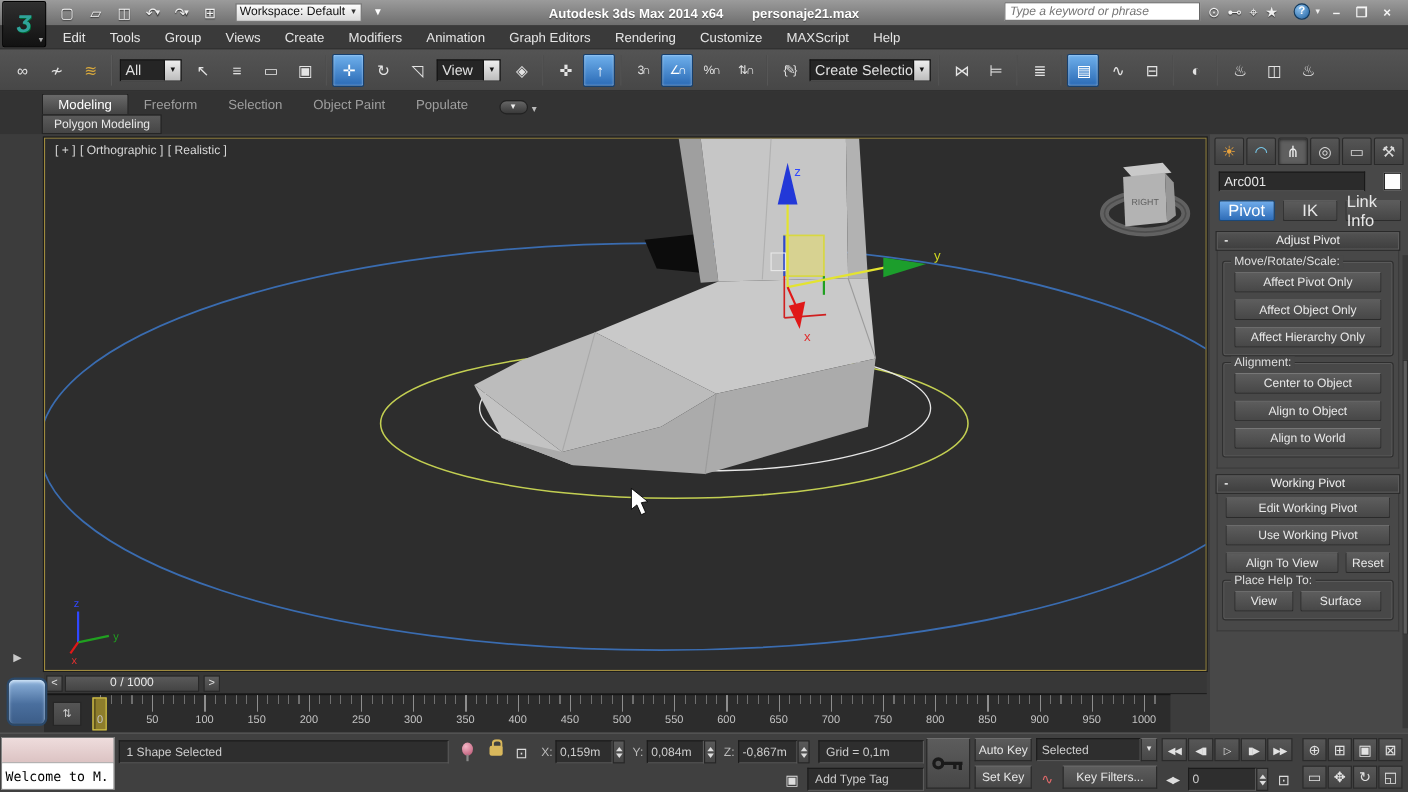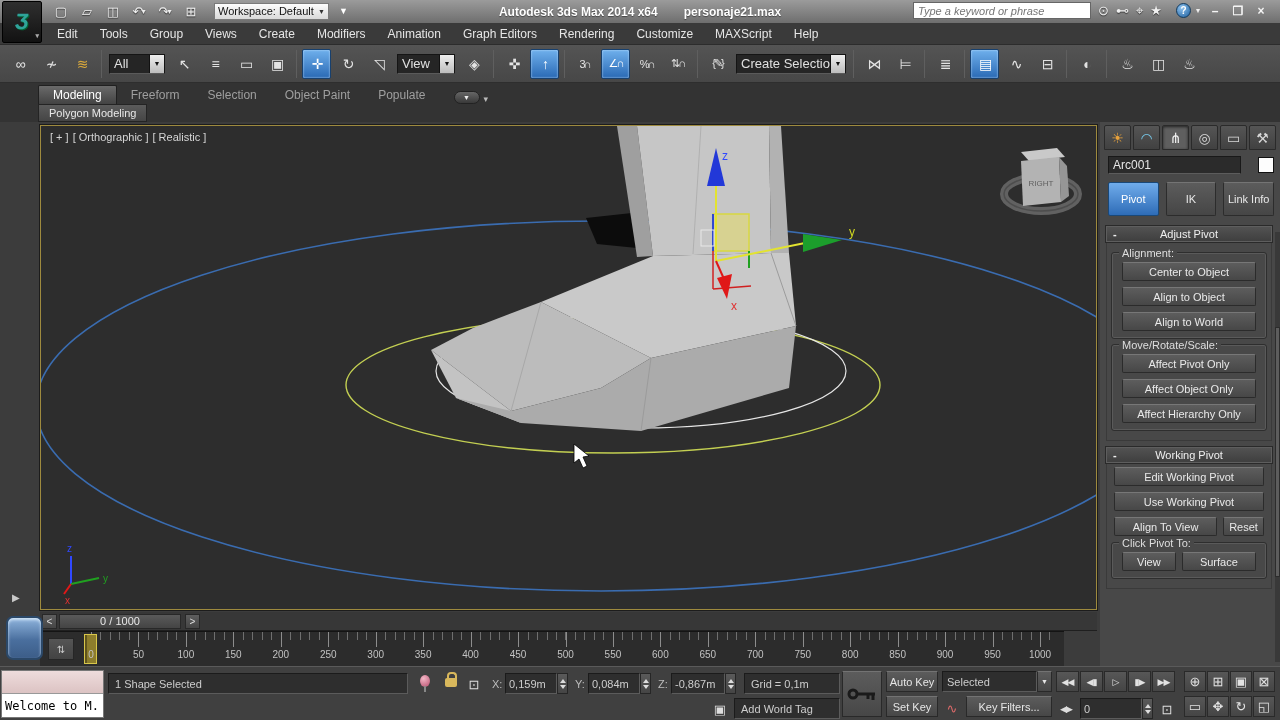--- a/index.html
+++ b/index.html
@@ -76,21 +76,21 @@
   #cmd-panel{position:absolute;left:1100px;top:0px;width:180px;height:544px;background:#484848;overflow:hidden;}
   #panel-tabs{display:flex;gap:2px;padding:3px 2px 2px 4px;}
   .ptab{width:27px;height:25px;display:flex;align-items:center;justify-content:center;font-size:14px;
     color:#dcdcdc;background:linear-gradient(#555,#414141);border:1px solid #2a2a2a;border-radius:2px 2px 0 0;}
   .ptab.active{background:#5f5f5f;box-shadow:inset 0 1px 3px #222;}
   #name-row{display:flex;align-items:center;gap:17px;padding:4px 6px 2px 8px;}
   #object-name{flex:1;height:18px;background:#2b2b2b;border:1px solid #191919;border-bottom-color:#5c5c5c;
     color:#e6e6e6;font-size:12px;display:flex;align-items:center;padding:0 4px;}
   #color-swatch{width:16px;height:16px;background:#fdfdfd;border:1px solid #111;}
   #mode-tabs{display:flex;gap:7px;padding:6px 6px 4px 8px;}
-  .mode-tab{flex:1;height:34px;display:flex;align-items:center;justify-content:center;font-size:11px;
+  .mode-tab{flex:1;height:19px;display:flex;align-items:center;justify-content:center;font-size:15px;
     color:#e8e8e8;background:linear-gradient(#5c5c5c,#464646);border:1px solid #2c2c2c;border-top-color:#747474;border-radius:2px;}
   .mode-tab.active{background:linear-gradient(#70aceb,#2e6cb7);border-color:#1a4878;color:#fff;}
   .rollout{margin:6px 8px 0 6px;}
   .ro-head{height:16px;background:linear-gradient(#525252,#3f3f3f);border:1px solid #5e5e5e;outline:1px solid #2a2a2a;
     display:flex;align-items:center;font-size:11px;color:#efefef;position:relative;}
   .ro-min{position:absolute;left:6px;font-weight:bold;}
   .ro-title{flex:1;text-align:center;}
   .ro-body{border:1px solid #3a3a3a;border-top:none;padding:4px 3px 6px 3px;}
   .fieldset{border:1px solid #5a5a5a;outline:1px solid #2e2e2e;margin:7px 2px 4px 2px;padding:8px 5px 6px 5px;position:relative;border-radius:2px;}
   .fs-legend{position:absolute;top:-7px;left:6px;background:#484848;padding:0 3px;font-size:11px;color:#dedede;}
@@ -454,41 +454,41 @@
         <div class="mode-tab">Link Info</div>
       </div>
     <div id="rollouts">
         <div class="rollout">
           <div class="ro-head">
             <span class="ro-min">-</span>
             <span class="ro-title">Adjust Pivot</span>
           </div>
           <div class="ro-body">
             <div class="fieldset">
+              <span class="fs-legend">Move/Rotate/Scale:</span>
+              <div class="btn-row">
+                <div class="panel-btn" style="flex: 17 1 0%;">Affect Pivot Only</div>
+              </div>
+              <div class="btn-row">
+                <div class="panel-btn" style="flex: 18 1 0%;">Affect Object Only</div>
+              </div>
+              <div class="btn-row">
+                <div class="panel-btn" style="flex: 21 1 0%;">Affect Hierarchy Only</div>
+              </div>
+            </div>
+            <div class="fieldset">
               <span class="fs-legend">Alignment:</span>
               <div class="btn-row">
                 <div class="panel-btn" style="flex: 16 1 0%;">Center to Object</div>
               </div>
               <div class="btn-row">
                 <div class="panel-btn" style="flex: 15 1 0%;">Align to Object</div>
               </div>
               <div class="btn-row">
                 <div class="panel-btn" style="flex: 14 1 0%;">Align to World</div>
-              </div>
-            </div>
-            <div class="fieldset">
-              <span class="fs-legend">Move/Rotate/Scale:</span>
-              <div class="btn-row">
-                <div class="panel-btn" style="flex: 17 1 0%;">Affect Pivot Only</div>
-              </div>
-              <div class="btn-row">
-                <div class="panel-btn" style="flex: 18 1 0%;">Affect Object Only</div>
-              </div>
-              <div class="btn-row">
-                <div class="panel-btn" style="flex: 21 1 0%;">Affect Hierarchy Only</div>
               </div>
             </div>
           </div>
         </div>
         <div class="rollout">
           <div class="ro-head">
             <span class="ro-min">-</span>
             <span class="ro-title">Working Pivot</span>
           </div>
           <div class="ro-body">
@@ -496,21 +496,21 @@
               <div class="panel-btn" style="flex: 18 1 0%;">Edit Working Pivot</div>
             </div>
             <div class="btn-row">
               <div class="panel-btn" style="flex: 17 1 0%;">Use Working Pivot</div>
             </div>
             <div class="btn-row">
               <div class="panel-btn" style="flex: 13 1 0%;">Align To View</div>
               <div class="panel-btn" style="flex: 5 1 0%;">Reset</div>
             </div>
             <div class="fieldset">
-              <span class="fs-legend">Click Pivot To:</span>
+              <span class="fs-legend">Place Help To:</span>
               <div class="btn-row">
                 <div class="panel-btn" style="flex: 5 1 0%;">View</div>
                 <div class="panel-btn" style="flex: 7 1 0%;">Surface</div>
               </div>
             </div>
           </div>
         </div>
       </div>
     <div id="panel-scroll">
         <div id="panel-thumb"></div>
@@ -581,21 +581,21 @@
     </div>
   <span class="coord-label" style="left:658px;">Z:</span>
   <div class="sunken" style="left:671px;top:6px;width:54px;padding:0 3px;">-0,867m</div>
   <div class="spinner" style="left:725px;top:6px;">
       <i class="up"></i>
       <i class="dn"></i>
     </div>
   <div class="sunken" style="left:744px;top:6px;width:96px;">Grid = 0,1m</div>
 
   <div class="sb-icon" style="left:710px;top:32px;">▣</div>
-  <div class="sunken" style="left:734px;top:31px;width:106px;">Add World Tag</div>
+  <div class="sunken" style="left:734px;top:31px;width:106px;">Add Type Tag</div>
 
   <div id="keybig" class="raised">
     <svg width="30" height="20" viewBox="0 0 30 20">
       <circle cx="6" cy="10" r="4" fill="none" stroke="#1a1a1a" stroke-width="3"></circle>
       <line x1="10" y1="10" x2="28" y2="10" stroke="#1a1a1a" stroke-width="3"></line>
       <line x1="21" y1="10" x2="21" y2="15" stroke="#1a1a1a" stroke-width="3"></line>
       <line x1="26" y1="10" x2="26" y2="16" stroke="#1a1a1a" stroke-width="3"></line>
     </svg>
   </div>
 

